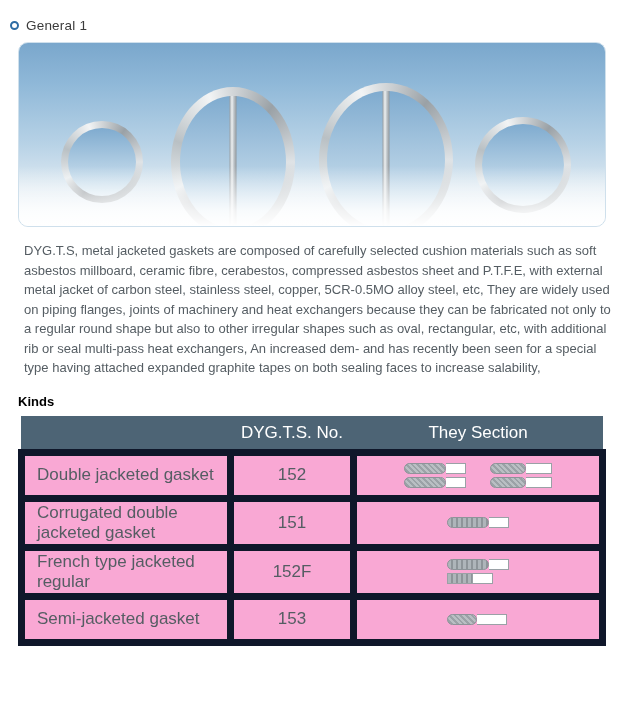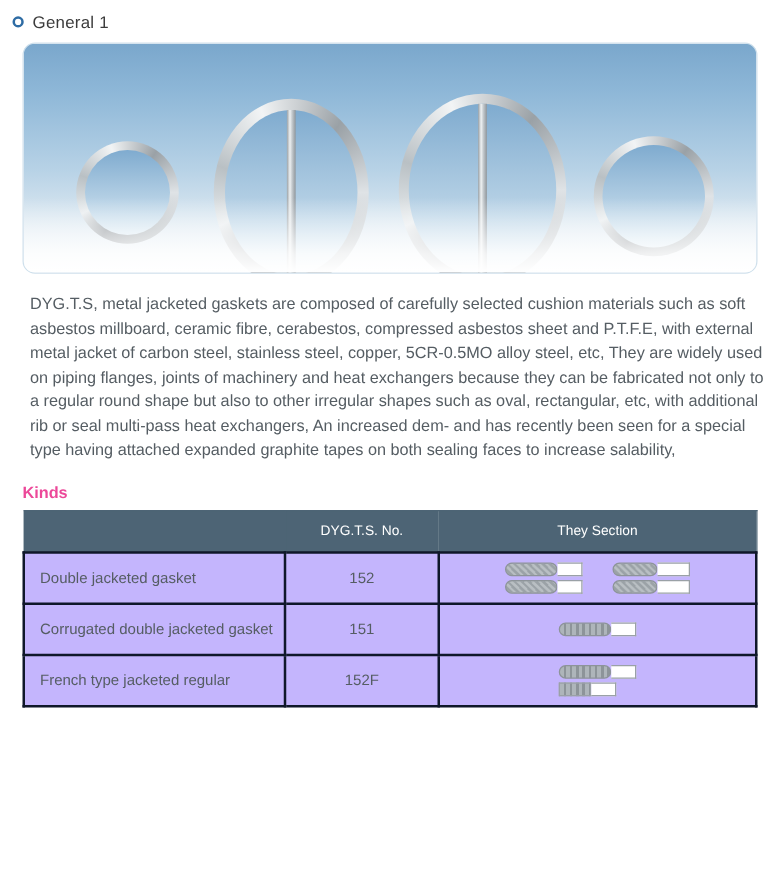--- a/index.html
+++ b/index.html
@@ -16,20 +16,21 @@
     overflow: hidden;
   }
 
   
   .page-heading {
     display: flex;
     align-items: center;
     gap: 7px;
     padding: 6px 0 0 10px;
     height: 22px;
+    margin-top: 8px;
   }
   .bullet-ring {
     width: 9px;
     height: 9px;
     border-radius: 50%;
     border: 2px solid #2e6ca4;
     box-sizing: border-box;
     flex: none;
   }
   .page-heading .title {
@@ -108,44 +109,44 @@
     font-size: 13px;
     line-height: 19.5px;
     color: #555d63;
   }
   .body-copy p { margin: 0; }
 
   
   .kinds-head {
     margin: 16px 0 7px 18px;
     font-size: 13px;
-    color: #ec4899;
+    color: #000000;
     font-weight: bold;
   }
 
   table.kinds {
     margin: 0 18px;
     width: calc(100% - 36px);
     border-collapse: collapse;
     table-layout: fixed;
   }
   table.kinds th {
     background: #4d6475;
     color: #ffffff;
     font-weight: normal;
-    font-size: 11px;
+    font-size: 17px;
     height: 30px;
     border: 1px solid #4d6475;
   }
   table.kinds td {
-    border: 2px solid #0f172a;
-    font-size: 12px;
+    border: 7px solid #0f172a;
+    font-size: 17px;
     color: #555d63;
     height: 37px;
-    background: #c4b5fd;
+    background: #f9a8d4;
   }
   td.name { padding-left: 12px; }
   td.no { text-align: center; }
   td.xs { padding: 0; }
 
   .xsec {
     display: flex;
     align-items: center;
     justify-content: center;
     gap: 24px;
@@ -317,14 +318,26 @@
           <div class="jkt">
               <div class="bar-only filled"></div>
               <div class="tail"></div>
             </div>
         </div>
       </td>
     </tr>
 
 
 
+    <tr>
+      <td class="name">Semi-jacketed gasket</td>
+      <td class="no">153</td>
+      <td class="xs">
+        <div class="xsec">
+          <div class="jkt">
+            <div class="pill semi"></div>
+              <div class="tail long"></div>
+          </div>
+        </div>
+      </td>
+    </tr>
   </tbody>
 </table>
 
 </body></html>

